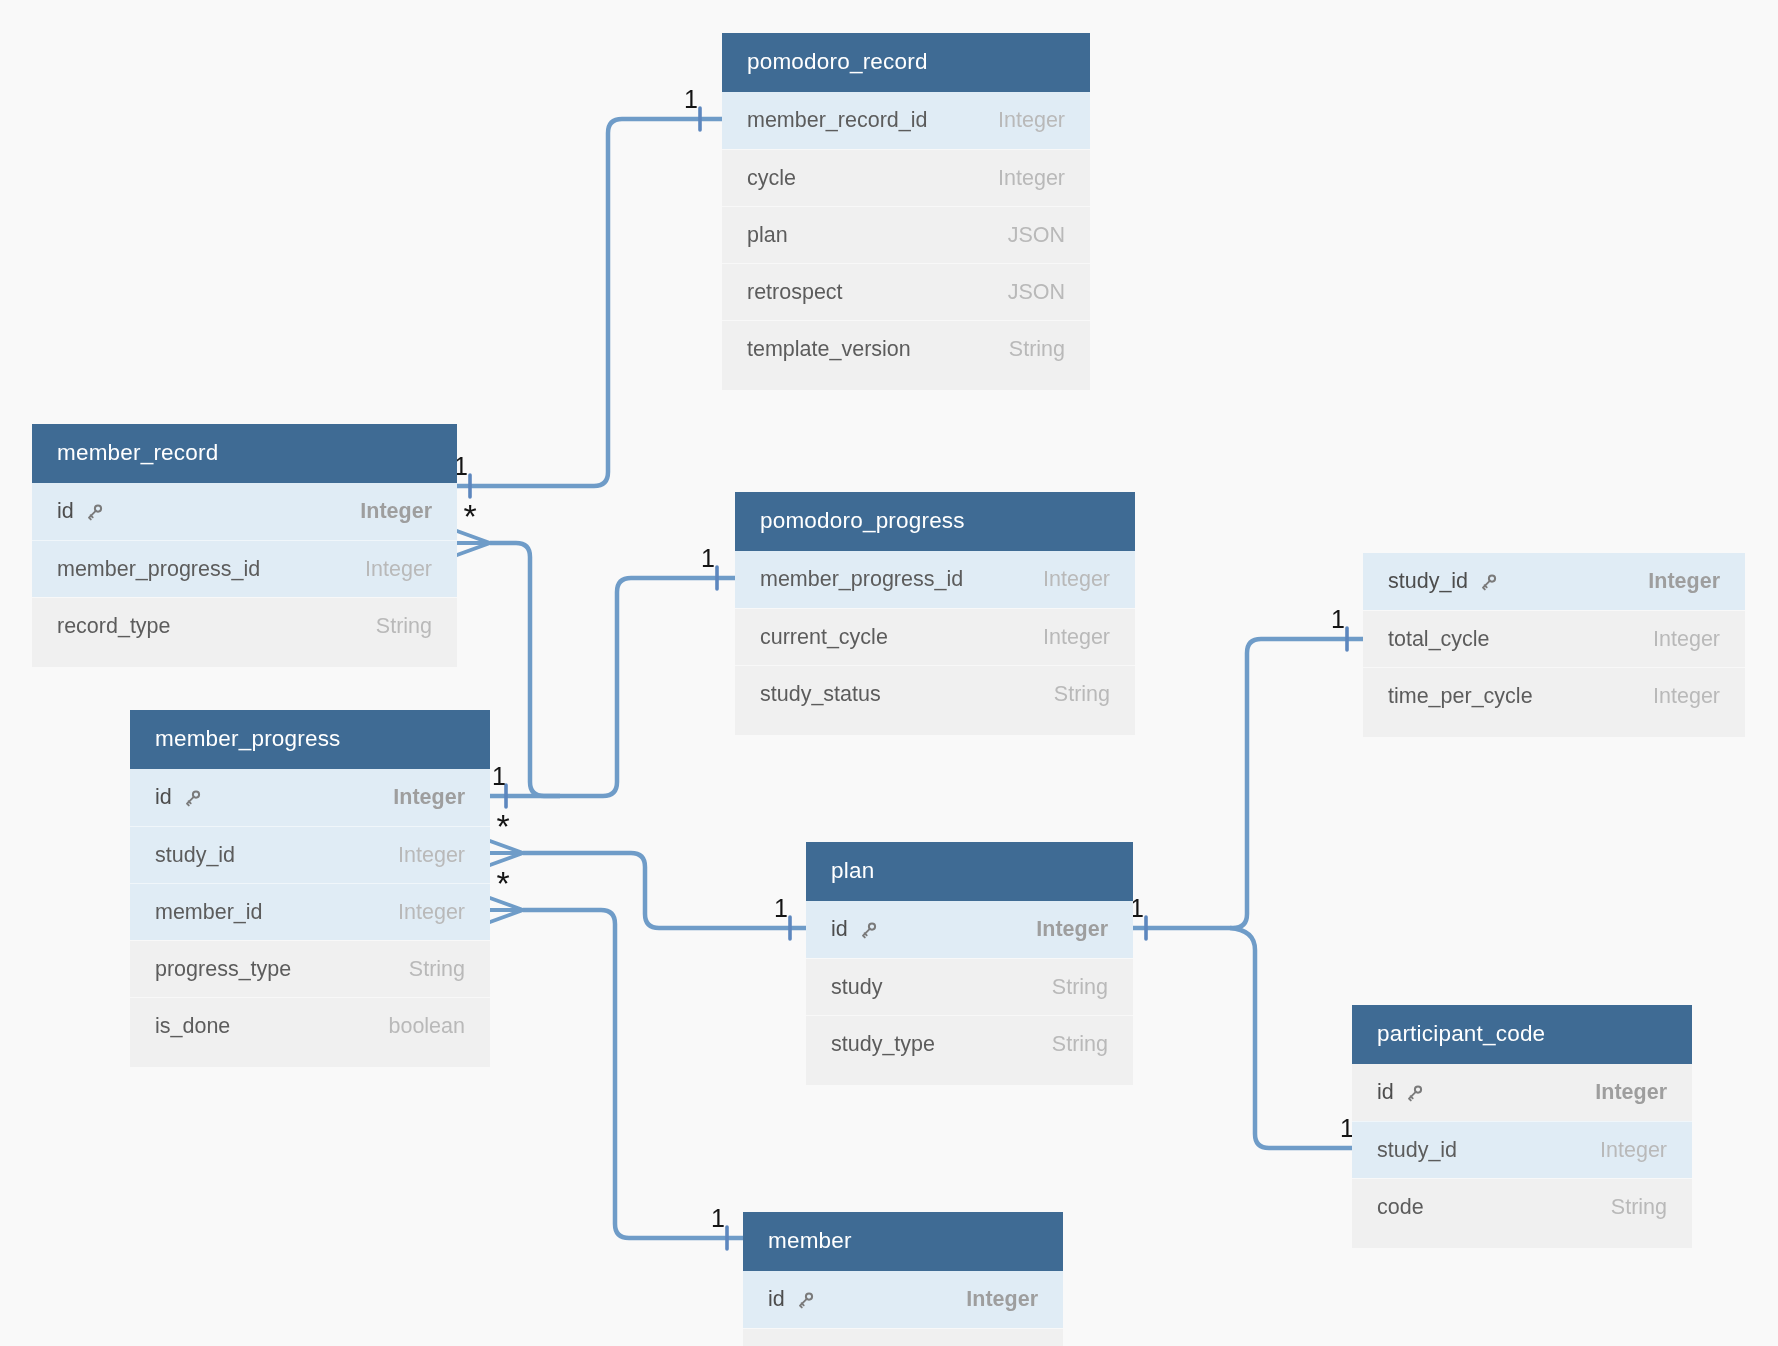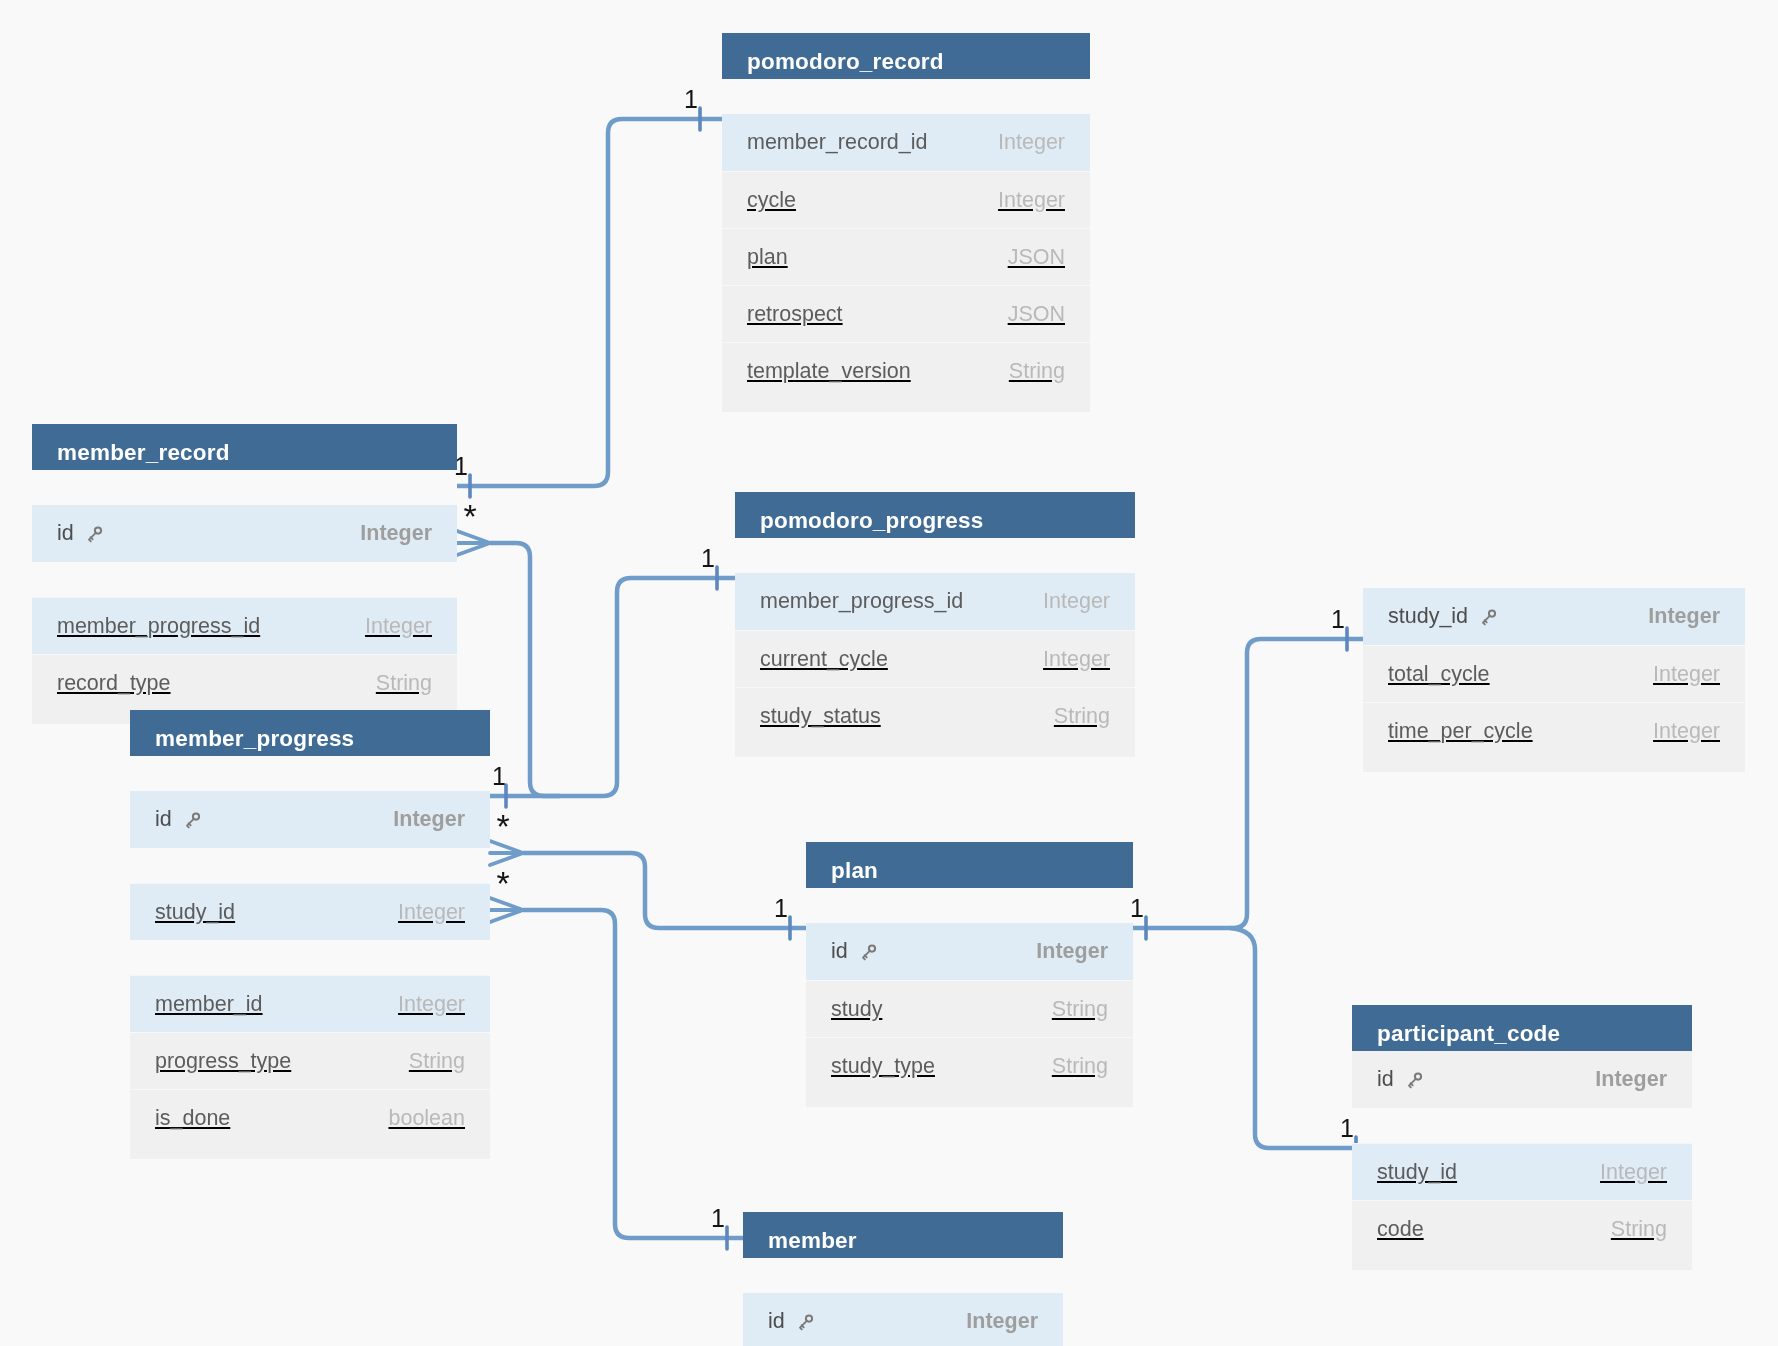--- a/index.html
+++ b/index.html
@@ -8,26 +8,26 @@
     --field-name:#5c5c5c; --field-name-pk:#4d4d4d;
     --field-type:#b9b9b9; --field-type-pk:#9e9e9e;
     --line:#6f9cc8; --tick:#5d87be; --cardinality-text:#141414; --key-icon:#7a7a7a;
   }
   html,body{margin:0;padding:0;background:var(--page-bg);}
   body{font-family:"Liberation Sans","DejaVu Sans",sans-serif;}
   #canvas{position:relative;width:1778px;height:1346px;background:var(--page-bg);overflow:hidden;}
   #connections{position:absolute;left:0;top:0;z-index:1;pointer-events:none;}
   #tables{position:absolute;left:0;top:0;z-index:2;width:100%;height:100%;}
   .tbl{position:absolute;box-sizing:border-box;}
-  .tbl-header{height:46px;line-height:58px;background:var(--header-bg);color:var(--header-text);
-    font-weight:bold;font-size:22.5px;padding:0 25px;letter-spacing:.2px;}
+  .tbl-header{height:59px;line-height:58px;background:var(--header-bg);color:var(--header-text);
+    font-weight:normal;font-size:22.5px;padding:0 25px;letter-spacing:.2px;}
   .row{height:57px;line-height:57px;display:flex;justify-content:space-between;align-items:center;
     padding:0 25px;font-size:21.5px;background:var(--row-bg);box-sizing:border-box;}
-  .row + .row{border-top:1px solid rgba(255,255,255,.5);text-decoration:underline;}
-  .row.hl{background:var(--row-highlight-bg);margin-top:35px;}
+  .row + .row{border-top:1px solid rgba(255,255,255,.5);}
+  .row.hl{background:var(--row-highlight-bg);}
   .fname{color:var(--field-name);display:inline-flex;align-items:center;gap:11px;white-space:nowrap;}
   .row.pk .fname{font-weight:normal;color:var(--field-name-pk);}
   .ftype{color:var(--field-type);white-space:nowrap;}
   .row.pk .ftype{font-weight:bold;color:var(--field-type-pk);}
   .tbl-footer{height:13px;background:var(--row-bg);}
   .key{color:var(--key-icon);flex:0 0 auto;position:relative;top:1px;}
   .rel-path{stroke:var(--line);stroke-width:4.5;fill:none;}
   .rel-tick{stroke:var(--tick);stroke-width:3.6;stroke-linecap:round;}
   .rel-crow{stroke:var(--line);stroke-width:3.8;fill:none;stroke-linecap:round;}
   .rel-label{fill:var(--cardinality-text);}

